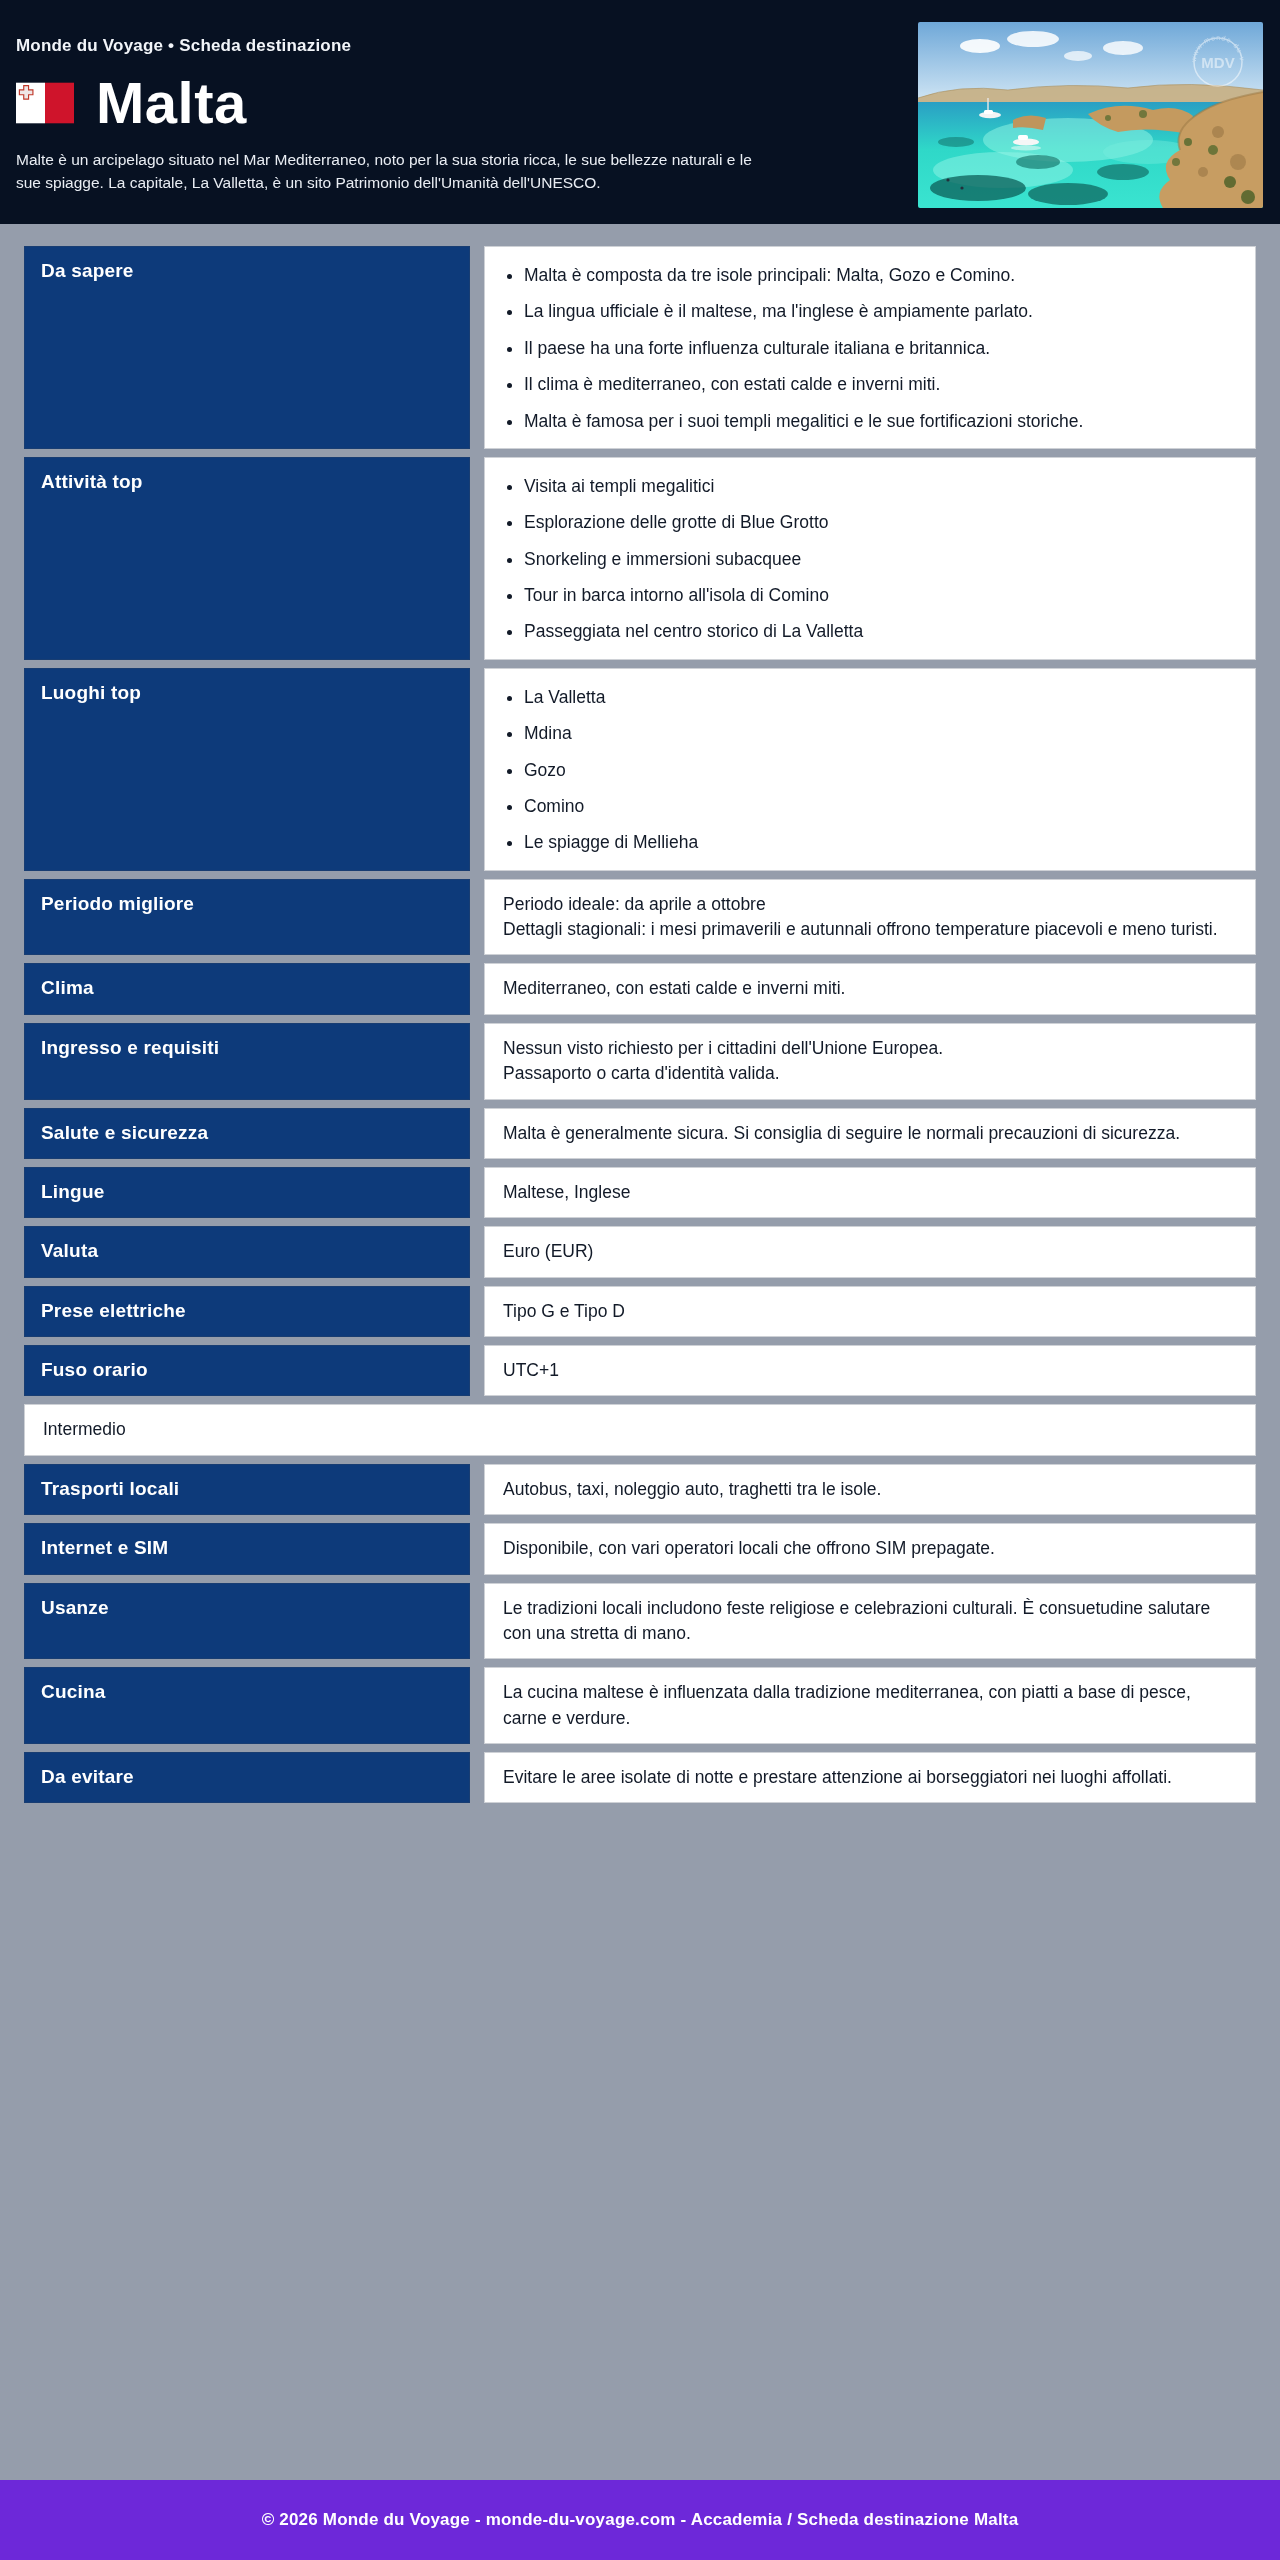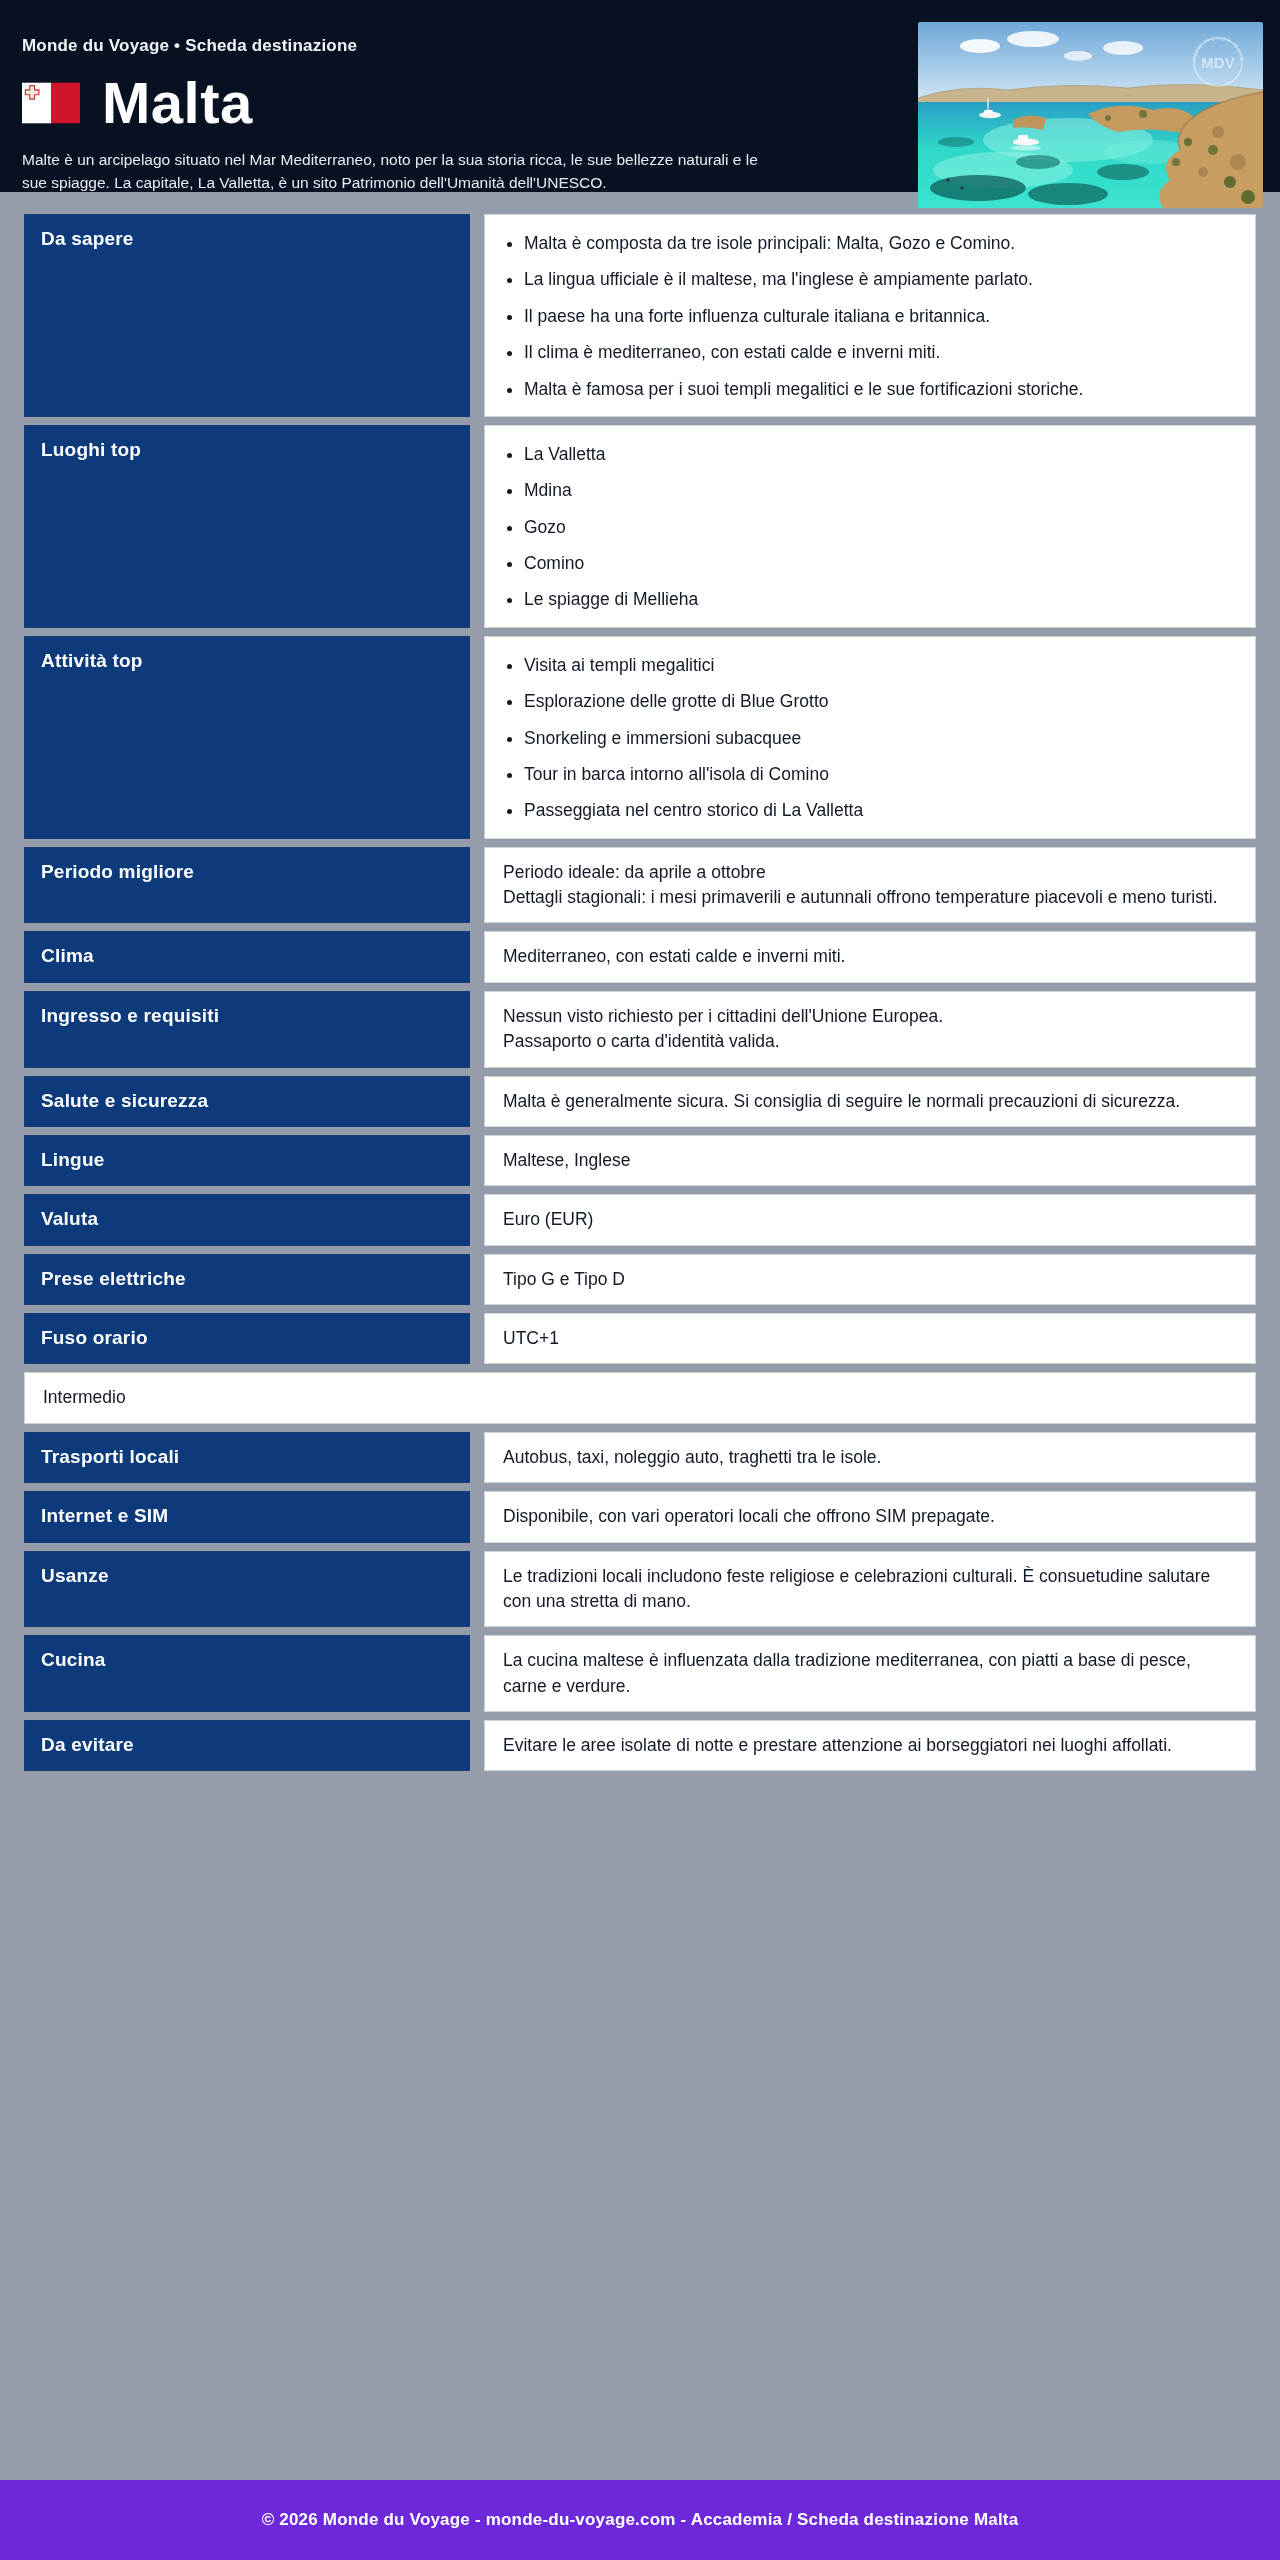--- a/index.html
+++ b/index.html
@@ -8,24 +8,24 @@
     height: 2560px;
     display: flex;
     flex-direction: column;
     font-family: "Liberation Sans", "DejaVu Sans", sans-serif;
     background: #959dab;
   }
 
   
   .page-header {
     position: relative;
-    height: 192px;
+    height: 224px;
     background: #071122;
     color: #ffffff;
-    padding: 36px 24px 0 22px;
+    padding: 36px 24px 0 16px;
     flex: 0 0 auto;
   }
   .breadcrumb {
     font-size: 17px;
     font-weight: 700;
     letter-spacing: .2px;
     color: #f2f5f9;
   }
   .title-row {
     display: flex;
@@ -216,44 +216,44 @@
           <ul>
             <li>Malta è composta da tre isole principali: Malta, Gozo e Comino.</li>
             <li>La lingua ufficiale è il maltese, ma l'inglese è ampiamente parlato.</li>
             <li>Il paese ha una forte influenza culturale italiana e britannica.</li>
             <li>Il clima è mediterraneo, con estati calde e inverni miti.</li>
             <li>Malta è famosa per i suoi templi megalitici e le sue fortificazioni storiche.</li>
           </ul>
         </div>
       </div>
       <div class="row">
+        <div class="label-cell">Attività top</div>
+        <div class="content-cell">
+          <ul>
+            <li>Visita ai templi megalitici</li>
+            <li>Esplorazione delle grotte di Blue Grotto</li>
+            <li>Snorkeling e immersioni subacquee</li>
+            <li>Tour in barca intorno all'isola di Comino</li>
+            <li>Passeggiata nel centro storico di La Valletta</li>
+          </ul>
+        </div>
+      </div>
+      <div class="row">
         <div class="label-cell">Luoghi top</div>
         <div class="content-cell">
           <ul>
             <li>La Valletta</li>
             <li>Mdina</li>
             <li>Gozo</li>
             <li>Comino</li>
             <li>Le spiagge di Mellieha</li>
           </ul>
         </div>
       </div>
       <div class="row">
-        <div class="label-cell">Attività top</div>
-        <div class="content-cell">
-          <ul>
-            <li>Visita ai templi megalitici</li>
-            <li>Esplorazione delle grotte di Blue Grotto</li>
-            <li>Snorkeling e immersioni subacquee</li>
-            <li>Tour in barca intorno all'isola di Comino</li>
-            <li>Passeggiata nel centro storico di La Valletta</li>
-          </ul>
-        </div>
-      </div>
-      <div class="row">
         <div class="label-cell">Periodo migliore</div>
         <div class="content-cell">
           <div>Periodo ideale: da aprile a ottobre</div>
           <div>Dettagli stagionali: i mesi primaverili e autunnali offrono temperature piacevoli e meno turisti.</div>
         </div>
       </div>
       <div class="row">
         <div class="label-cell">Clima</div>
         <div class="content-cell">Mediterraneo, con estati calde e inverni miti.</div>
       </div>

